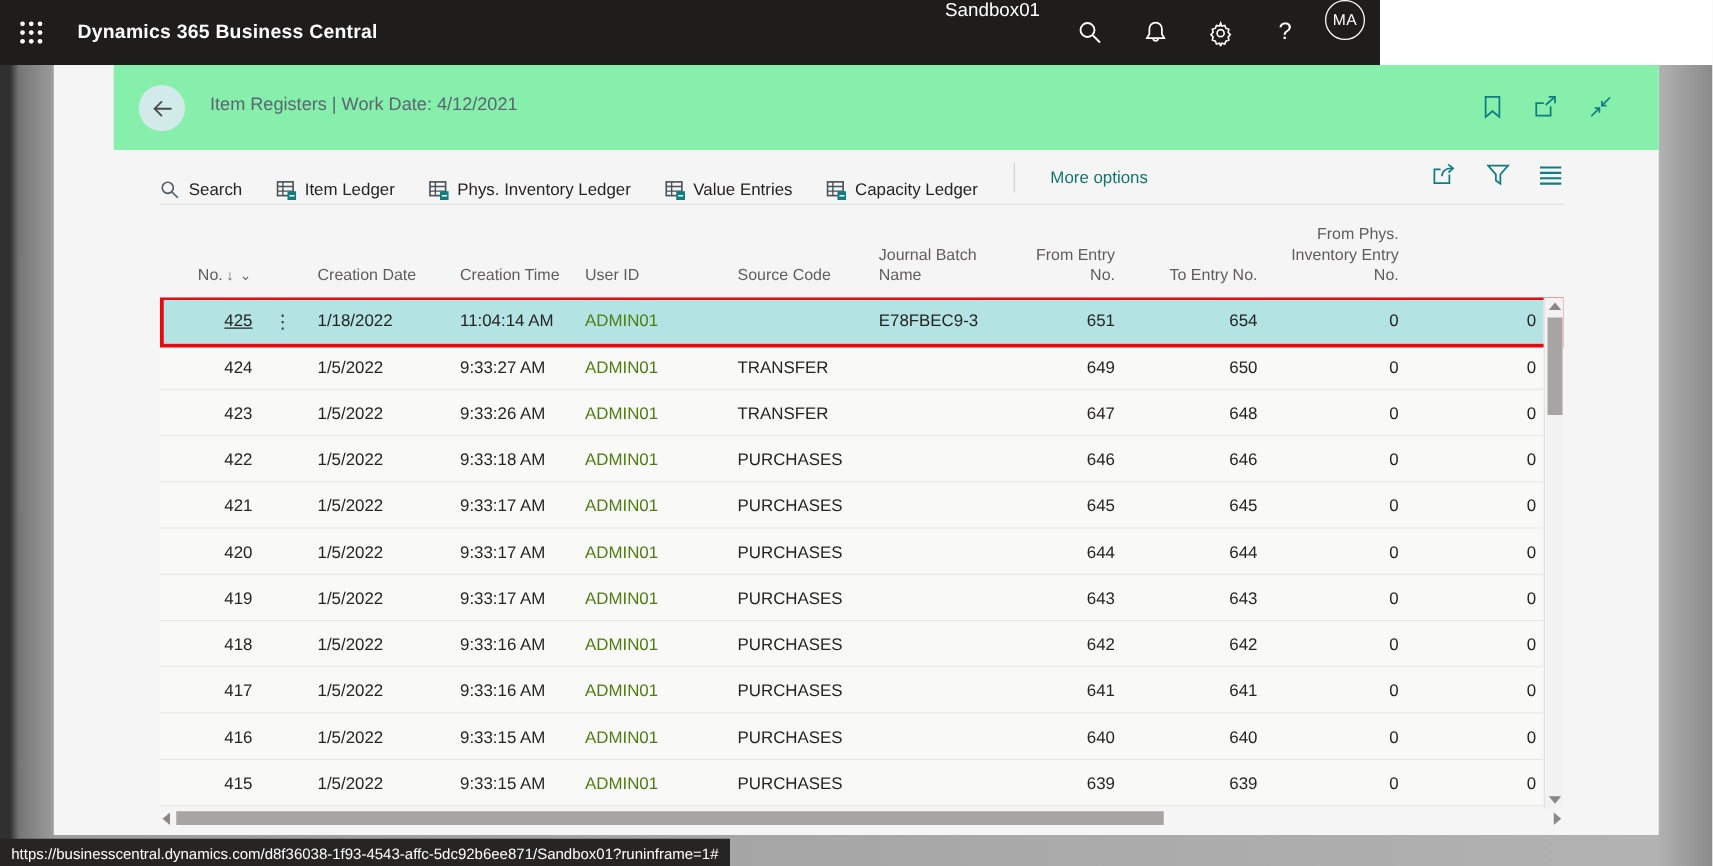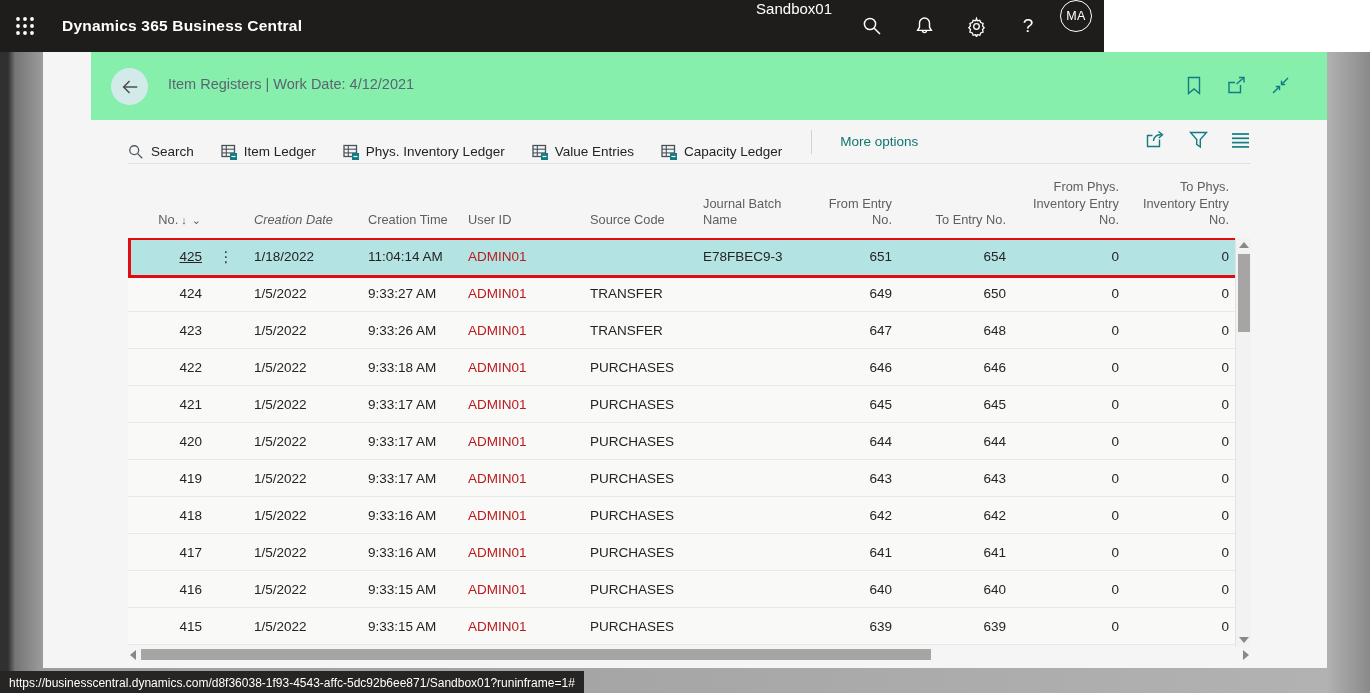--- a/index.html
+++ b/index.html
@@ -51,21 +51,21 @@
   .sorticons { font-size:11px; color:#605e5c; margin-left:3px; letter-spacing:1px; }
 
   .rows-viewport { position:absolute; left:85px; top:186px; width:1123px; height:409px; overflow:hidden; background:#f6f5f5; }
   .trow { position:relative; width:1107px; height:37px;
     display:grid; grid-template-columns:80px 36px 114px 100px 122px 113px 120px 85px 114px 113px 110px;
     align-items:center; font-size:13.5px; color:#252423; background:#f9f9f8; border-bottom:1px solid #e8e8e7; cursor:pointer; }
   .trow.selected { background:#b3e4e3; border-bottom:none; }
   .trow .c { padding:0 6px 0 10px; white-space:nowrap; overflow:hidden; }
   .trow .c.r { text-align:right; padding:0 6px 0 4px; }
   .trow .c.menu { text-align:center; color:#3b3a39; font-size:15px; padding:0; }
-  .user-link { color:#b91c1c; cursor:pointer; }
+  .user-link { color:#4d7c0f; cursor:pointer; }
   .lnk-solid { text-decoration:underline; cursor:pointer; }
   .lnk-dash { border-bottom:1px dashed #3b3a39; cursor:pointer; }
   .selection-outline { position:absolute; left:0; top:-1px; width:1123px; height:41px;
     border:3px solid #e00c12; pointer-events:none; z-index:6; }
 
   
   .vscroll { position:absolute; right:0; top:0; width:16px; height:409px; background:#f3f2f2; border-left:1px solid #e4e3e3; z-index:7; }
   .vs-up { position:absolute; top:4px; left:3px; width:0; height:0;
     border-left:5px solid transparent; border-right:5px solid transparent; border-bottom:6px solid #8a8886; }
   .vs-thumb { position:absolute; top:16px; left:2px; width:12px; height:78px; background:#a7a5a4; }
@@ -251,29 +251,28 @@
             <line x1="1" y1="10.6" x2="18" y2="10.6"></line>
               <line x1="1" y1="14.9" x2="18" y2="14.9"></line>
           </svg>
         </div>
       </div>
     </div>
     <div class="tb-divider"></div>
 
     <div class="thead" id="thead">
         <div class="hc r" style="grid-column: 1;"><span>No.</span><span class="sorticons">↓ ⌄</span></div>
-        <div class="hc" style="grid-column: 3; font-style: italic;"><span>Creation Date</span></div>
+        <div class="hc" style="grid-column: 3;"><span>Creation Date</span></div>
         <div class="hc" style="grid-column: 4;"><span>Creation Time</span></div>
         <div class="hc" style="grid-column: 5;"><span>User ID</span></div>
         <div class="hc" style="grid-column: 6;"><span>Source Code</span></div>
         <div class="hc" style="grid-column: 7;"><span>Journal Batch Name</span></div>
         <div class="hc r" style="grid-column: 8;"><span>From Entry No.</span></div>
         <div class="hc r" style="grid-column: 9;"><span>To Entry No.</span></div>
         <div class="hc r" style="grid-column: 10;"><span>From Phys. Inventory Entry No.</span></div>
-        <div class="hc r" style="grid-column: 11;"><span>To Phys. Inventory Entry No.</span></div>
       </div>
 
     <div class="rows-viewport">
       <div id="rows">
           <div class="trow selected">
             <div class="c r"><span class="lnk-solid">425</span></div>
             <div class="c menu">⋮</div>
             <div class="c">1/18/2022</div>
             <div class="c">11:04:14 AM</div>
             <div class="c"><span class="user-link">ADMIN01</span></div>

